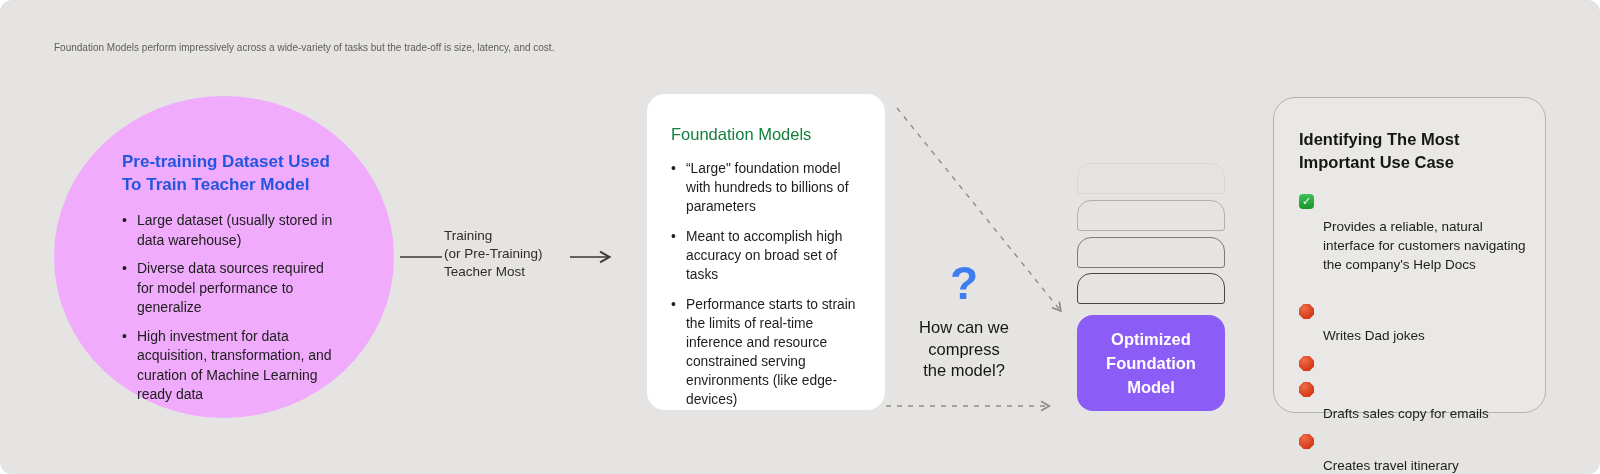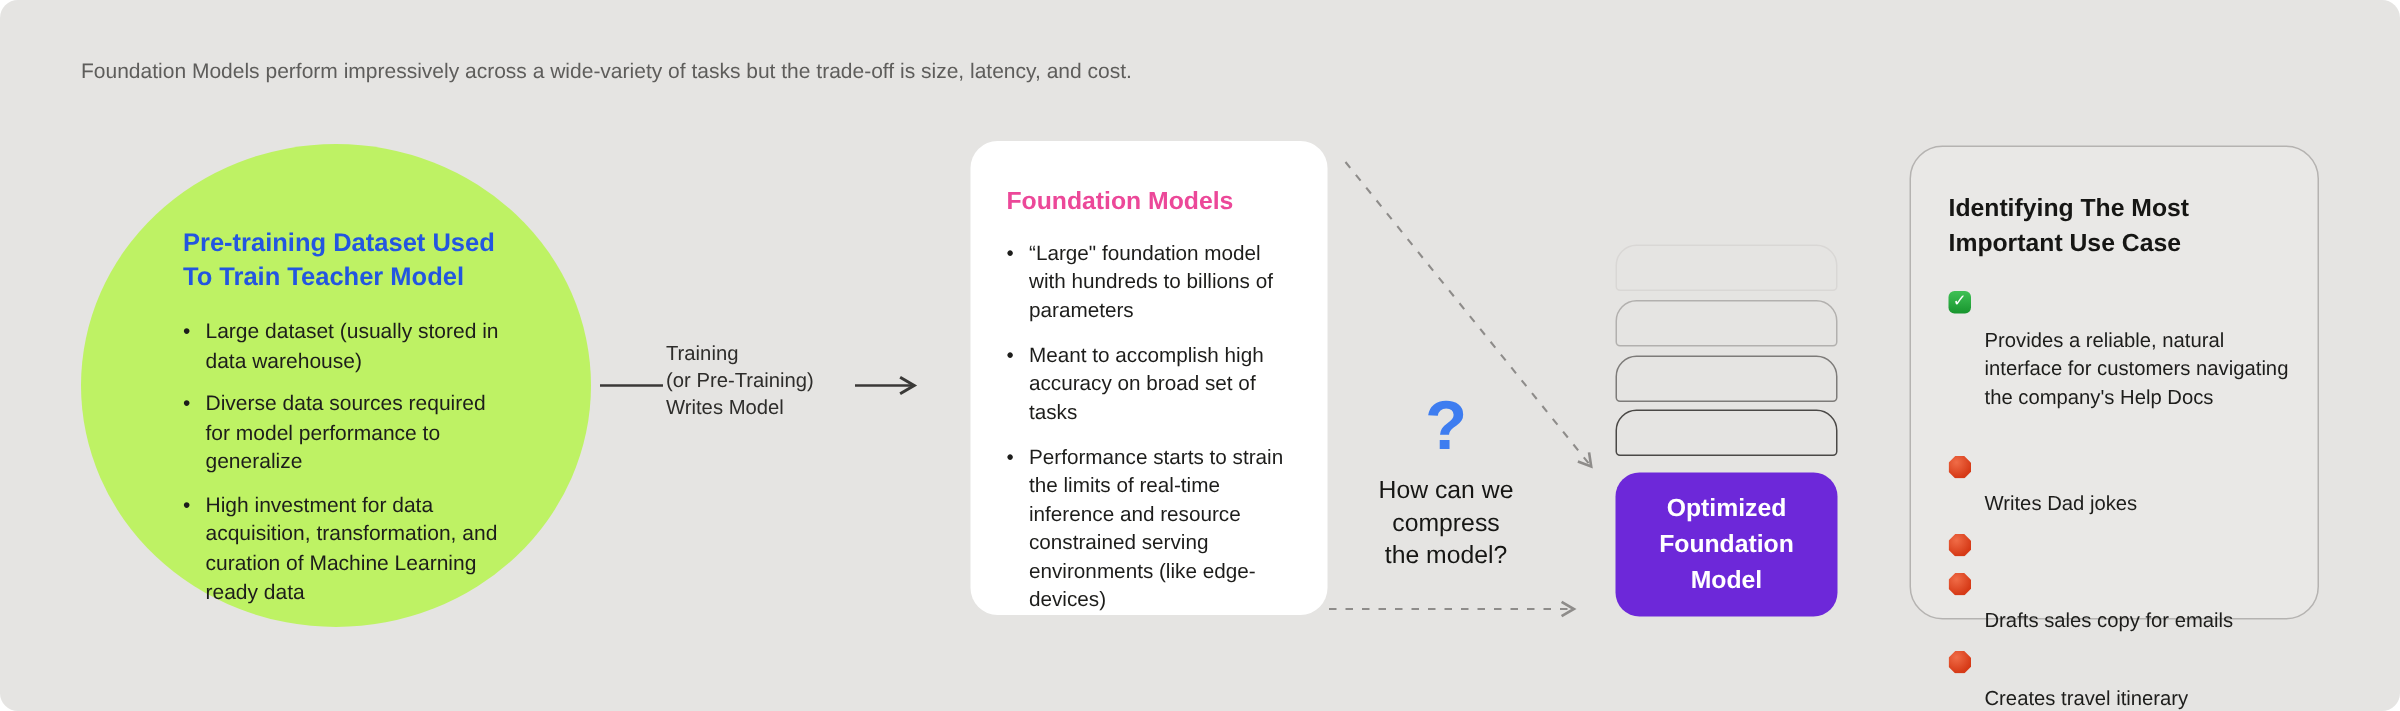--- a/index.html
+++ b/index.html
@@ -6,56 +6,56 @@
   html,body { background:#ffffff; }
   body { font-family:"Liberation Sans","DejaVu Sans",sans-serif; }
 
   .canvas{
     position:relative; width:1600px; height:474px;
     background:#e5e4e2; border-radius:12px; overflow:hidden;
   }
 
   
   .intro{ position:absolute; left:54px; top:35px; color:#5e5d5b;
-          font-size:14px; line-height:25px; }
+          font-size:10px; line-height:25px; }
 
   
   .circle{ position:absolute; left:54px; top:96px; width:340px; height:322px;
-           background:#bef264; border-radius:50%; }
+           background:#f0abfc; border-radius:50%; }
   .circle-content{ position:absolute; left:68px; top:54px; width:218px; }
   .circle-title{ color:#2356e0; font-weight:bold; font-size:17px; line-height:23px; }
   .bullet-list{ list-style:none; margin-top:15px; }
   .bullet-list li{ position:relative; padding-left:15px; font-size:14px;
                    line-height:19.5px; color:#1d1d1b; margin-bottom:9px; }
   .bullet-list li::before{ content:"•"; position:absolute; left:0; top:0; color:#1d1d1b; }
 
   
   .train-label{ position:absolute; left:444px; top:227px; width:124px;
                 text-align:left; font-size:13.5px; line-height:18px; color:#2e2d2b; }
 
   
   .fcard{ position:absolute; left:647px; top:94px; width:238px; height:316px;
           background:#ffffff; border-radius:18px; padding:31px 24px 0 24px; }
-  .fcard-title{ color:#ec4899; font-weight:bold; font-size:16.5px; margin-bottom:15px; }
+  .fcard-title{ color:#15803d; font-weight:normal; font-size:16.5px; margin-bottom:15px; }
   .fcard .bullet-list li{ font-size:13.8px; line-height:19px; margin-bottom:11px; }
 
   
   .compress{ position:absolute; left:874px; top:258px; width:180px; text-align:center; }
   .qmark{ color:#3e7df0; font-size:46px; font-weight:bold; line-height:50px; }
   .qtext{ margin-top:9px; font-size:16.5px; font-weight:normal; color:#161614; line-height:21.5px; }
 
   
   .ghost{ position:absolute; left:1077px; width:148px; height:31px;
           border-radius:14px 14px 3px 3px; border:1.4px solid; background:transparent; }
   .g1{ top:163px; border-color:#d9d7d5; }
   .g2{ top:200px; border-color:#b2b0ae; }
   .g3{ top:237px; border-color:#7d7b79; }
   .g4{ top:273px; border-color:#4a4846; }
   .opt-box{ position:absolute; left:1077px; top:315px; width:148px; height:96px;
-            background:#6d28d9; border-radius:16px; display:flex; flex-direction:column;
+            background:#8b5cf6; border-radius:16px; display:flex; flex-direction:column;
             align-items:center; justify-content:center;
             color:#ffffff; font-weight:bold; font-size:16.5px; line-height:24px; }
 
   
   .ucard{ position:absolute; left:1273px; top:97px; width:273px; height:316px;
           background:#e9e8e6; border:1.5px solid #b5b3b1; border-radius:22px;
           padding:30px 16px 0 25px; }
   .ucard-title{ font-weight:bold; font-size:16.5px; line-height:23px; color:#161614; }
   .uitem{ display:flex; gap:9px; margin-bottom:9px; align-items:flex-start; }
   .uitem .txt{ font-size:13.5px; line-height:19px; color:#1d1d1b; width:206px;margin-top:24px; }
@@ -88,21 +88,21 @@
         <li>Large dataset (usually stored in data warehouse)</li>
         <li>Diverse data sources required for model performance to generalize</li>
         <li>High investment for data acquisition, transformation, and curation of Machine Learning ready data</li>
       </ul>
     </div>
   </div>
 
   <div class="train-label">
     <div>Training</div>
     <div>(or Pre-Training)</div>
-    <div>Writes Model</div>
+    <div>Teacher Most</div>
   </div>
 
   <div class="fcard">
     <div class="fcard-title">Foundation Models</div>
     <ul class="bullet-list">
       <li>“Large" foundation model with hundreds to billions of parameters</li>
       <li>Meant to accomplish high accuracy on broad set of tasks</li>
       <li>Performance starts to strain the limits of real-time inference and resource constrained serving environments (like edge-devices)</li>
     </ul>
   </div>

